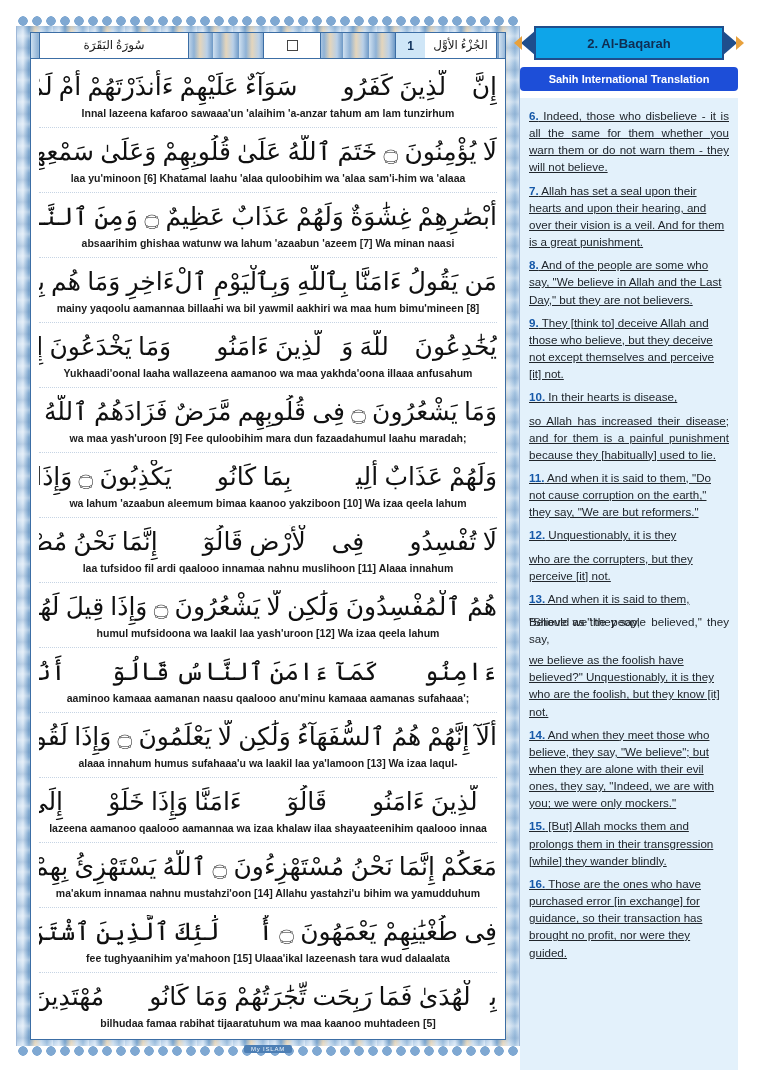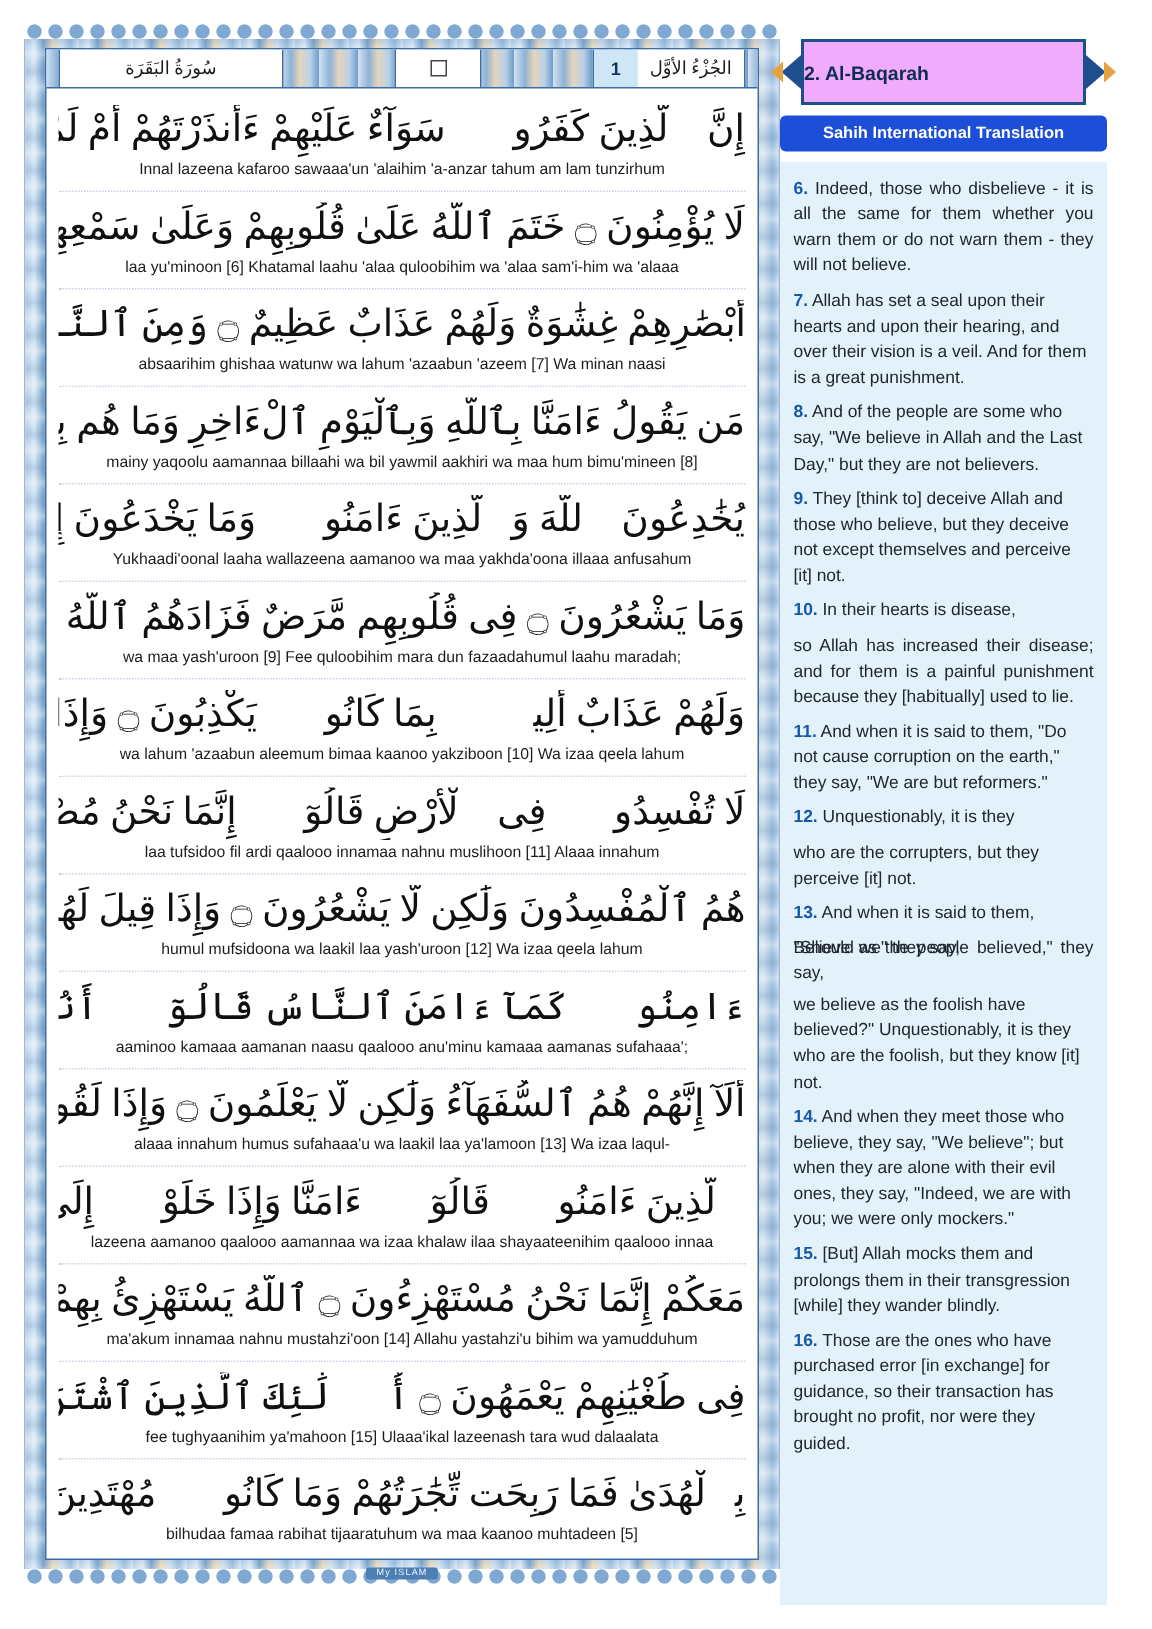--- a/index.html
+++ b/index.html
@@ -133,20 +133,21 @@
     text-align: center;
     overflow: hidden;
   }
   .translit {
     font-family: "Liberation Sans", sans-serif;
     font-size: 10.5px;
     color: #1c1c1c;
     margin-top: 2px;
     text-align: center;
     white-space: nowrap;
+    font-weight: bold;
   }
 
   
   .foot-badge {
     position: absolute;
     left: 50%; transform: translateX(-50%);
     bottom: 1px;
     background: #4d7fb5;
     color: #eef5fb;
     font-size: 6px;
@@ -161,25 +162,25 @@
   .trans-panel {
     width: 218px;
     flex: none;
     display: flex;
     flex-direction: column;
     gap: 7px;
     padding-top: 8px;
   }
   .sura-banner {
     position: relative;
-    height: 44px;
+    height: 34px;
     margin: 0 14px;
-    background: #f0abfc;
+    background: #0ea5e9;
     border: 2px solid #1f4e8c;
-    display: flex; align-items: center; 
+    display: flex; align-items: center; justify-content: center;
     font-size: 13px; font-weight: 700; color: #0f2d52;
   }
   .sura-banner::before, .sura-banner::after {
     content:"";
     position:absolute; top:50%; transform: translateY(-50%);
     width: 0; height: 0;
     border-top: 13px solid transparent;
     border-bottom: 13px solid transparent;
   }
   .sura-banner::before { left:-15px; border-right: 15px solid #1f4e8c; }
@@ -209,20 +210,21 @@
     padding: 9px 9px 12px 9px;
     overflow: hidden;
     position: relative;
   }
   .v { margin-bottom: 6px; }
   .v p {
     font-size: 11.6px;
     line-height: 1.48;
     color: #20262c;
     margin: 0;
+    text-decoration: underline;
   }
   .v p.just { text-align: justify; }
   .vn { color: #1558a8; font-weight: 700; }
   .overlap-wrap { position: relative; height: 36px; margin-bottom: 2px; }
   .overlap-wrap p {
     position: absolute; top: 0; left: 0; right: 0;
     font-size: 11.6px; line-height: 1.48; color: #20262c;
     text-align: justify;
   }
 </style>

